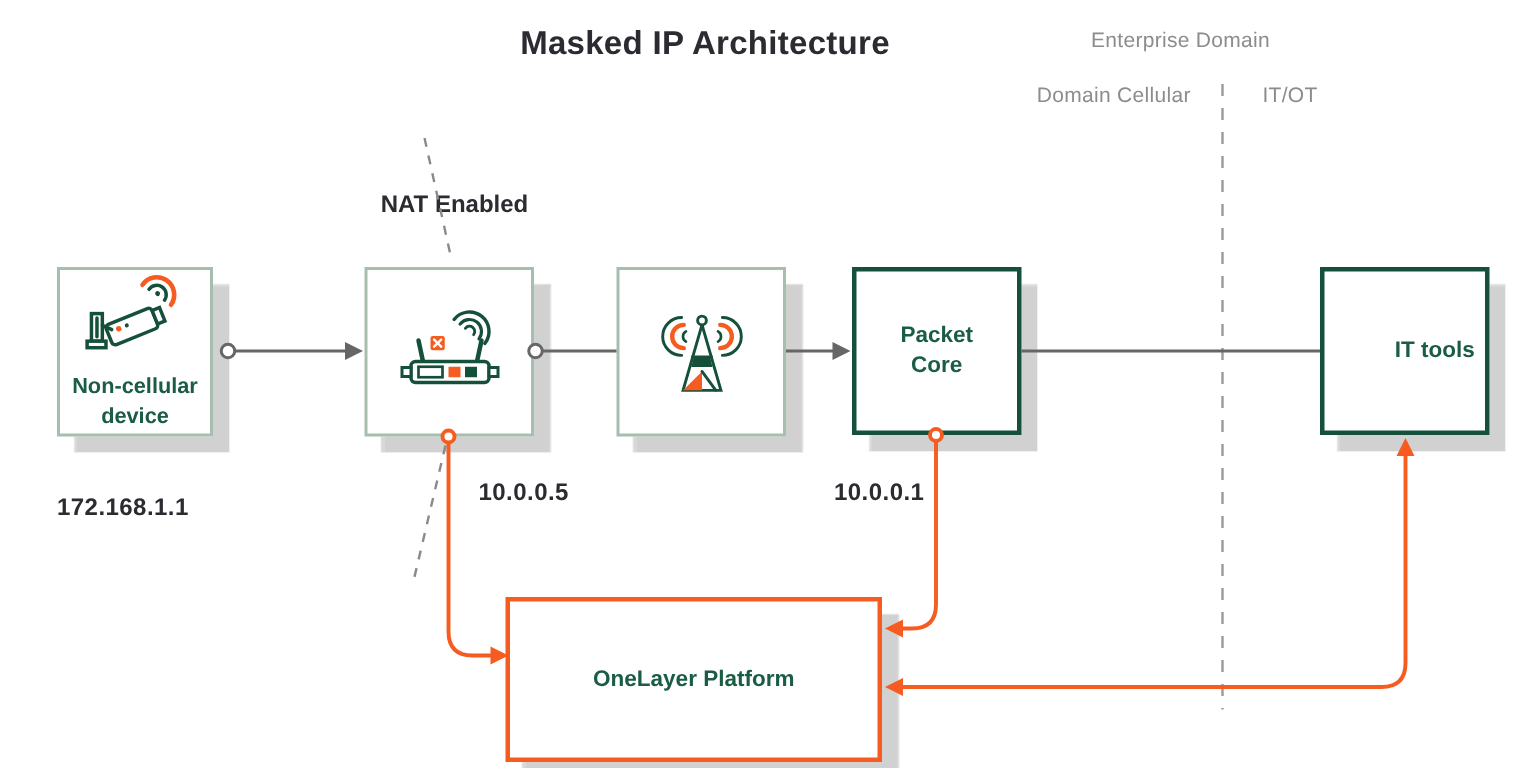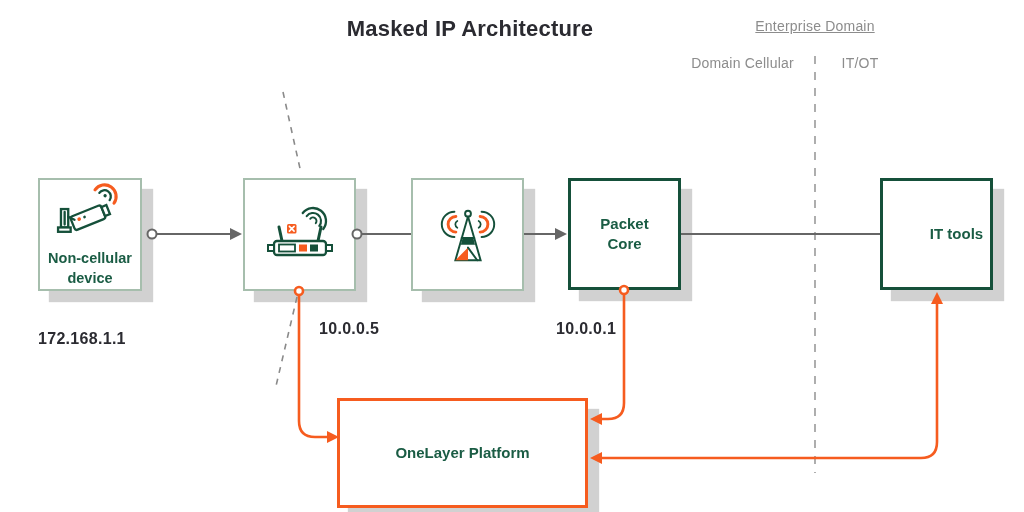--- a/index.html
+++ b/index.html
@@ -5,21 +5,21 @@
   html,body{margin:0;padding:0;background:#fff;}
   .stage{
     position:relative;width:1024px;height:512px;background:#ffffff;overflow:hidden;
     font-family:"Liberation Sans", sans-serif;
   }
   .title{
     position:absolute;left:240px;top:16px;width:460px;text-align:center;
     font-size:22px;font-weight:700;color:#2b2b31;letter-spacing:.2px;
   }
   .zone-label{position:absolute;font-size:14px;color:#8c8c8c;letter-spacing:.2px;text-align:center;}
-  .zone-header{left:700px;top:18px;width:230px;text-decoration:underline;}
+  .zone-header{left:672px;top:18px;width:230px;}
   .zone-left{left:660px;top:55px;width:165px;}
   .zone-right{left:818px;top:55px;width:84px;}
   .nat-label{
     position:absolute;left:238px;top:128px;width:130px;text-align:center;
     font-size:16px;font-weight:600;color:#2b2b31;background:transparent;
   }
   .box{
     position:absolute;background:#fff;box-sizing:border-box;
     display:flex;flex-direction:column;align-items:center;justify-content:center;gap:8px;
     box-shadow:11px 11px 1px #d1d1d1;
@@ -51,20 +51,21 @@
 <body>
 
 <div class="stage">
 
   <div class="title">Masked IP Architecture</div>
 
   <div class="zone-label zone-header">Enterprise Domain</div>
   <div class="zone-label zone-left">Domain Cellular</div>
   <div class="zone-label zone-right">IT/OT</div>
 
+  <div class="nat-label">NAT Enabled</div>
 
   <div class="box light box-device">
     <svg width="74" height="60" viewBox="0 0 74 62">
       <g fill="none" stroke="#15503a" stroke-width="2.4" stroke-linecap="round">
         <g transform="rotate(35 52 16)">
           <path d="M40 16 A12 12 0 0 1 64 16" stroke="#f65c1f" stroke-width="3.2"></path>
           <path d="M45.5 16 A6.5 6.5 0 0 1 58.5 16" stroke-width="2.4"></path>
           <circle cx="52" cy="15" r="1.7" fill="#15503a" stroke="none"></circle>
         </g>
         <g transform="rotate(-22 36 38)">

